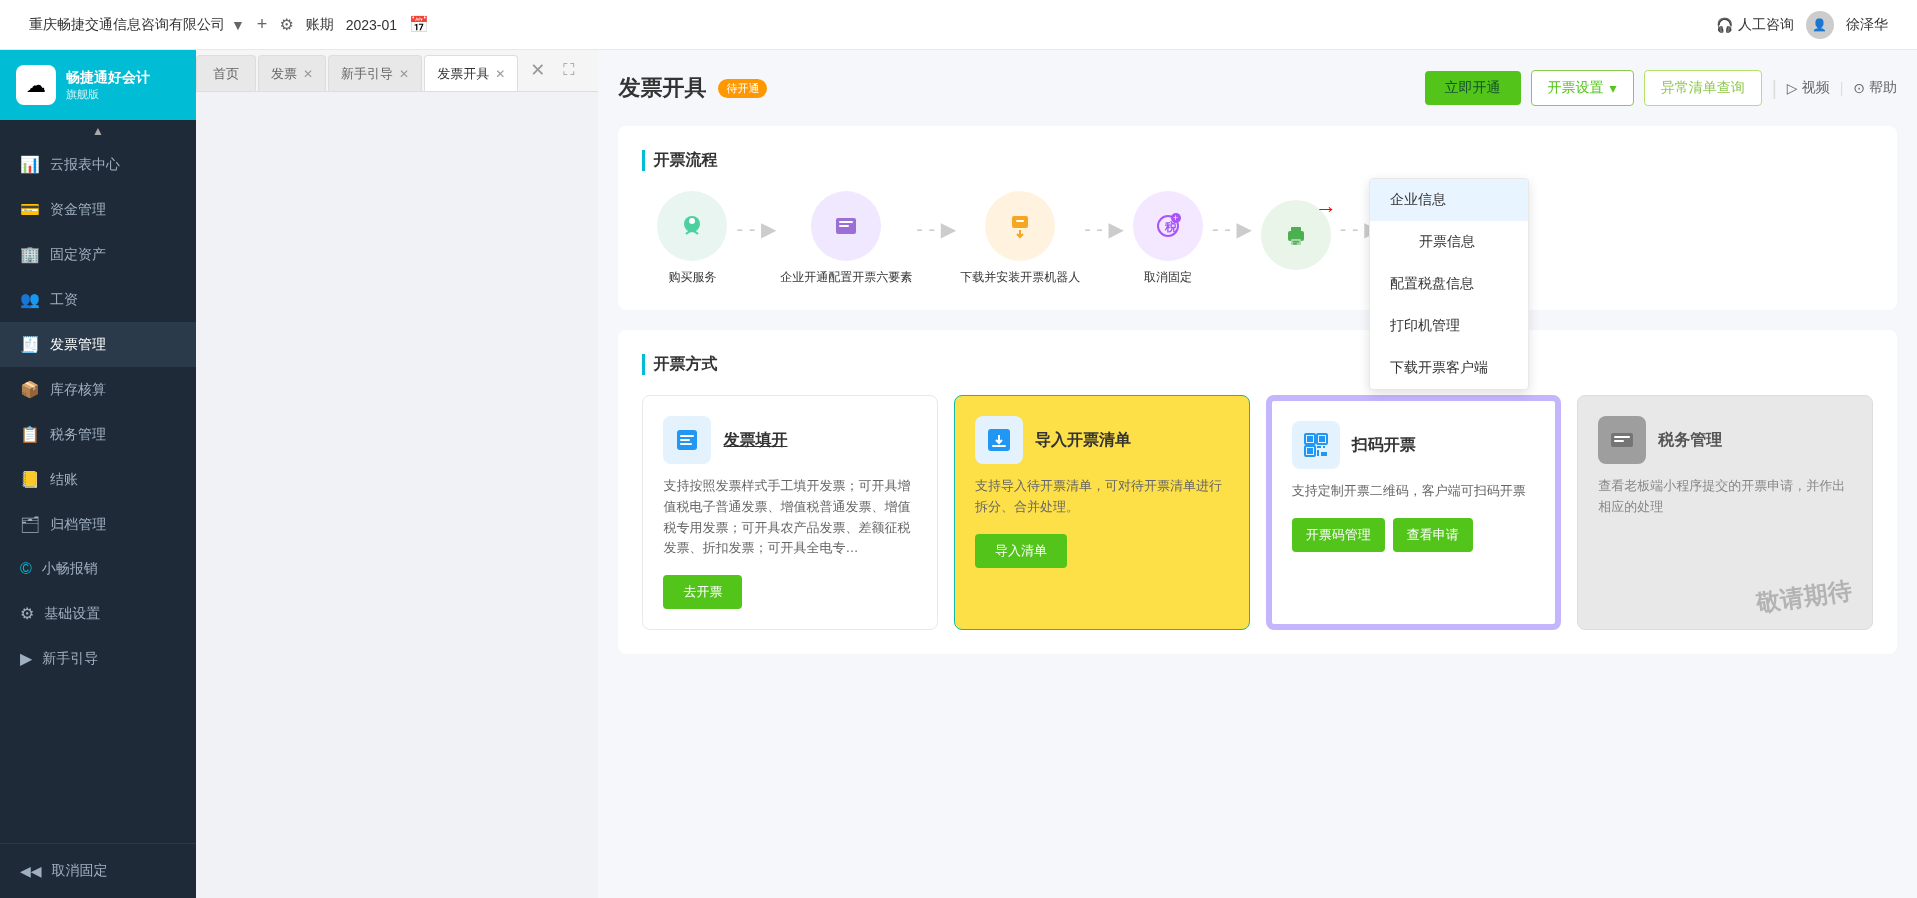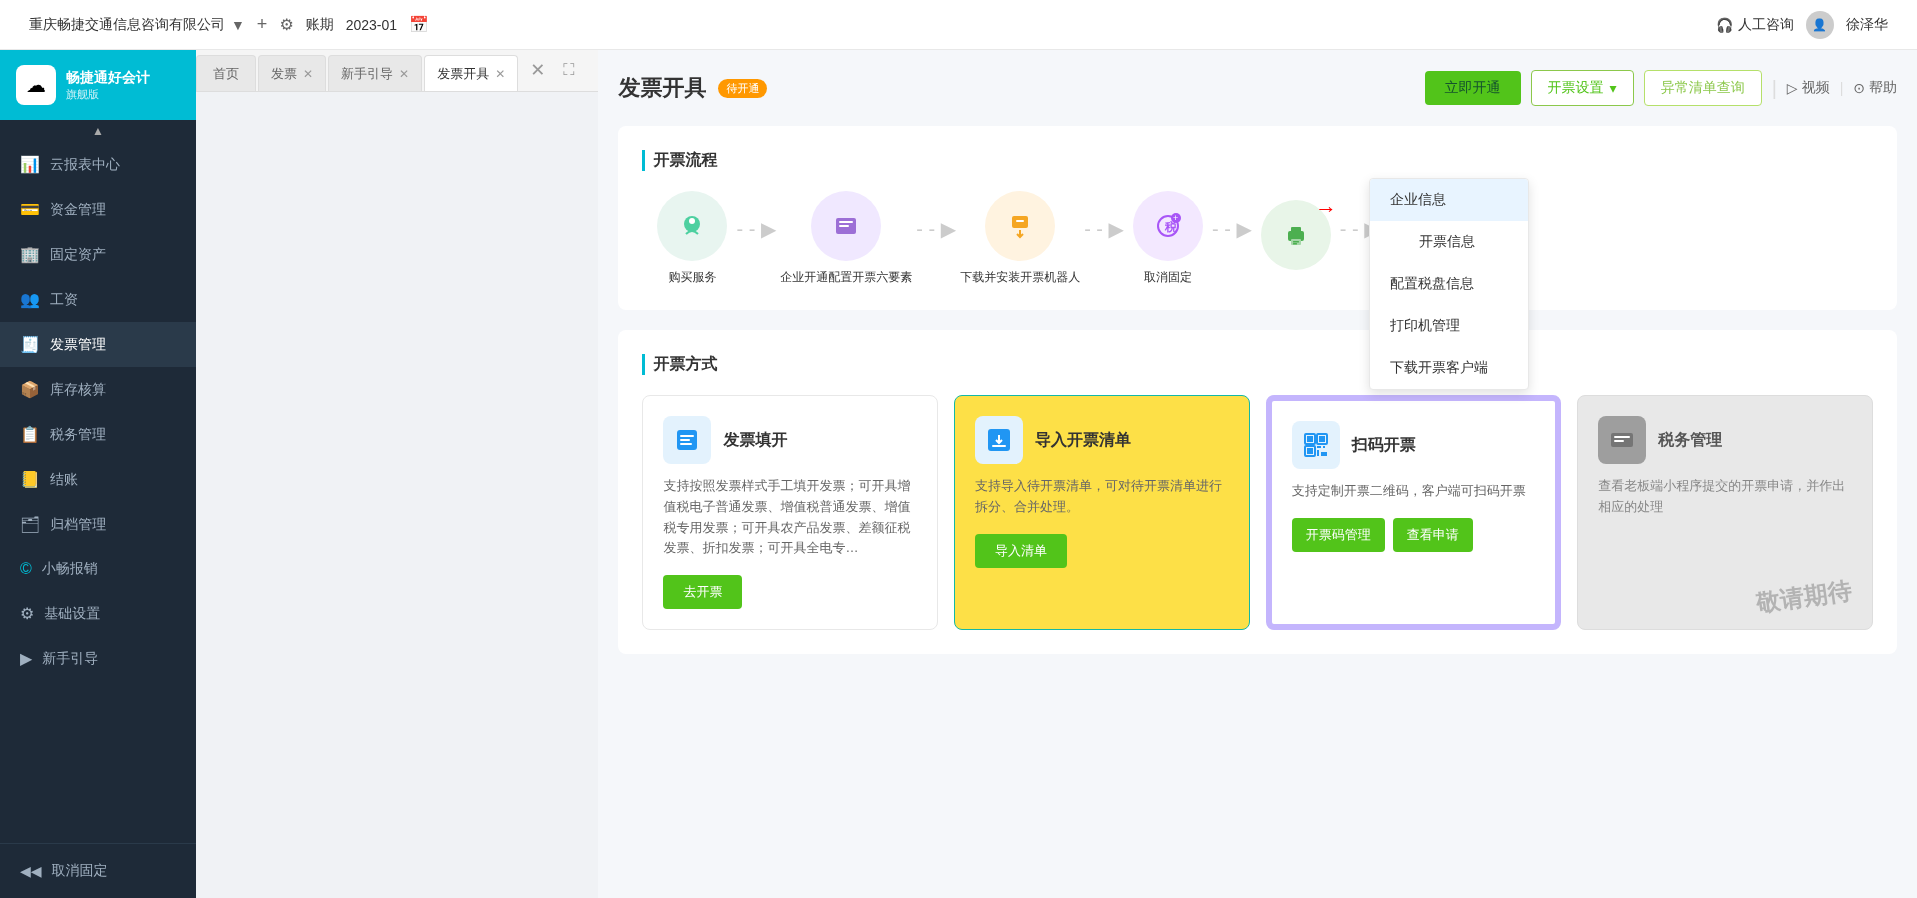--- a/index.html
+++ b/index.html
@@ -257,21 +257,21 @@
           <div style="background:#fff; border:1px solid #e8e8e8; border-radius:8px; padding:20px;">
             <div style="display:flex; align-items:center; gap:12px; margin-bottom:12px;">
               <div style="width:48px; height:48px; background:#e3f2fd; border-radius:8px; display:flex; align-items:center; justify-content:center;">
                 <svg width="30" height="30" viewBox="0 0 30 30">
                     <rect x="5" y="5" width="20" height="20" rx="3" fill="#2196f3"></rect>
                     <rect x="8" y="10" width="14" height="2" rx="1" fill="#fff"></rect>
                     <rect x="8" y="14" width="10" height="2" rx="1" fill="#fff"></rect>
                     <rect x="8" y="18" width="12" height="2" rx="1" fill="#fff"></rect>
                   </svg>
               </div>
-              <span style="font-size:16px; font-weight:bold; color:#333;">发票填开</span>
+              <span style="font-size:16px; font-weight:bold; color:#333;text-decoration:underline;">发票填开</span>
             </div>
             <p style="font-size:13px; color:#666; line-height:1.6; margin-bottom:16px;">支持按照发票样式手工填开发票；可开具增值税电子普通发票、增值税普通发票、增值税专用发票；可开具农产品发票、差额征税发票、折扣发票；可开具全电专…</p>
             <div style="display:flex; gap:8px;">
               <button style="background:#52c41a; color:#fff; border:none; padding:8px 20px; border-radius:4px; font-size:13px; cursor:pointer;">去开票</button>
             </div>
           </div>
 
           <div style="background:#fde047; border:1px solid #14b8a6; border-radius:8px; padding:20px;">
             <div style="display:flex; align-items:center; gap:12px; margin-bottom:12px;">
               <div style="width:48px; height:48px; background:#e3f2fd; border-radius:8px; display:flex; align-items:center; justify-content:center;">

